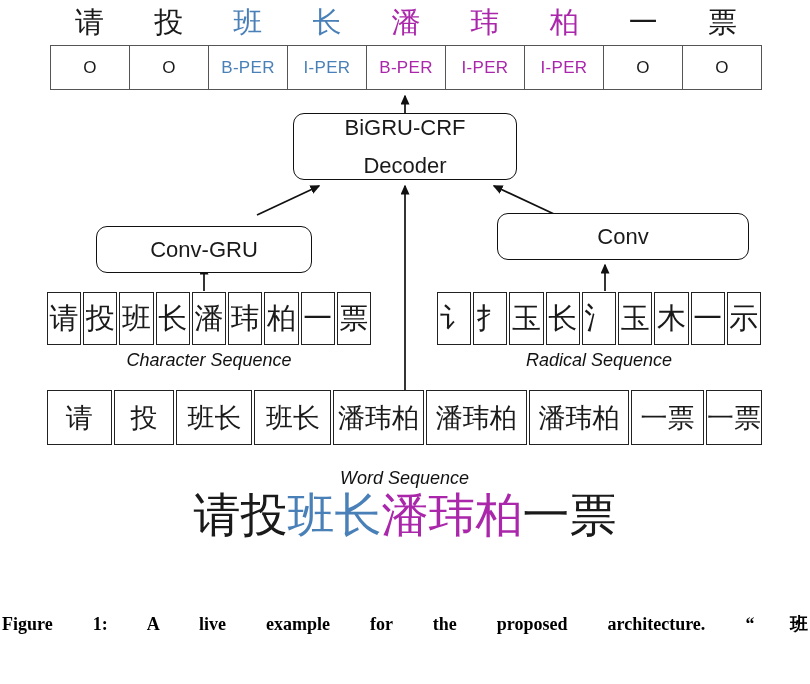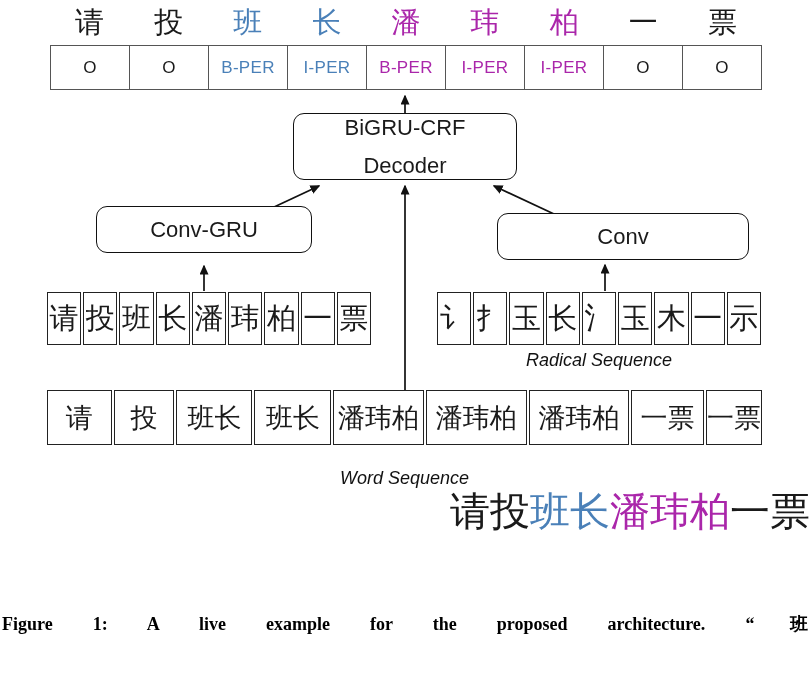--- a/index.html
+++ b/index.html
@@ -17,21 +17,21 @@
   #tag-row{left:50px;top:45px;width:712px;height:45px;border:1.5px solid #555;box-sizing:border-box;}
   .tag-cell{flex:1;display:flex;align-items:center;justify-content:center;
             border-left:1.5px solid #555;font-size:17px;letter-spacing:.3px;}
   .tag-cell:first-child{border-left:none;}
 
   
   .module-box{border:1.7px solid #111;border-radius:11px;background:#fff;
               display:flex;flex-direction:column;align-items:center;justify-content:center;
               font-size:22px;line-height:1.25;box-sizing:border-box;gap:11px;}
   #decoder-box{left:293px;top:113px;width:224px;height:67px;}
-  #convgru-box{left:96px;top:206px;width:216px;height:47px;}
+  #convgru-box{left:96px;top:226px;width:216px;height:47px;}
   #conv-box{left:497px;top:213px;width:252px;height:47px;}
 
   
   .seq-row{height:53px;display:flex;gap:2px;}
   #char-seq-row{left:47px;top:292px;width:324px;}
   #radical-seq-row{left:437px;top:292px;width:324px;}
   .seq-cell{flex:1;border:1.5px solid #222;box-sizing:border-box;display:flex;
             align-items:center;justify-content:center;
             font-family:"Liberation Serif","DejaVu Serif",serif;font-size:29px;background:#fff;}
   .seq-label{font-style:italic;font-size:18px;text-align:center;color:#111;}
@@ -39,22 +39,22 @@
   #radical-seq-label{left:437px;top:350px;width:324px;}
 
   
   #word-seq-row{left:47px;top:390px;width:715px;height:55px;display:flex;gap:2px;}
   .word-cell{border:1.5px solid #222;box-sizing:border-box;display:flex;align-items:center;
              justify-content:center;font-family:"Liberation Serif","DejaVu Serif",serif;
              font-size:27px;background:#fff;white-space:nowrap;}
   #word-seq-label{left:47px;top:468px;width:715px;}
 
   
-  #sentence-zh{left:0;top:484px;width:810px;text-align:right;
-               font-family:"Liberation Serif","DejaVu Serif",serif;font-size:40px;}
+  #sentence-zh{left:0;top:484px;width:810px;text-align:center;
+               font-family:"Liberation Serif","DejaVu Serif",serif;font-size:47px;}
   #sentence-en{left:0;top:537px;width:810px;text-align:center;
                font-family:"Liberation Serif","DejaVu Serif",serif;font-size:26px;}
 
   
   #caption{left:2px;top:606px;width:806px;font-family:"Liberation Serif","DejaVu Serif",serif;
            font-weight:bold;font-size:18px;line-height:37px;color:#000;}
   .caption-line{text-align:justify;text-align-last:justify;}
 
   #arrows-layer{left:0;top:0;width:810px;height:490px;pointer-events:none;}
 </style>
@@ -118,20 +118,21 @@
       <div class="seq-cell">请</div>
       <div class="seq-cell">投</div>
       <div class="seq-cell">班</div>
       <div class="seq-cell">长</div>
       <div class="seq-cell">潘</div>
       <div class="seq-cell">玮</div>
       <div class="seq-cell">柏</div>
       <div class="seq-cell">一</div>
       <div class="seq-cell">票</div>
     </div>
+  <div id="char-seq-label" class="abs seq-label">Character Sequence</div>
 
   <div id="radical-seq-row" class="abs seq-row">
       <div class="seq-cell">讠</div>
       <div class="seq-cell">扌</div>
       <div class="seq-cell">玉</div>
       <div class="seq-cell">长</div>
       <div class="seq-cell">氵</div>
       <div class="seq-cell">玉</div>
       <div class="seq-cell">木</div>
       <div class="seq-cell">一</div>

